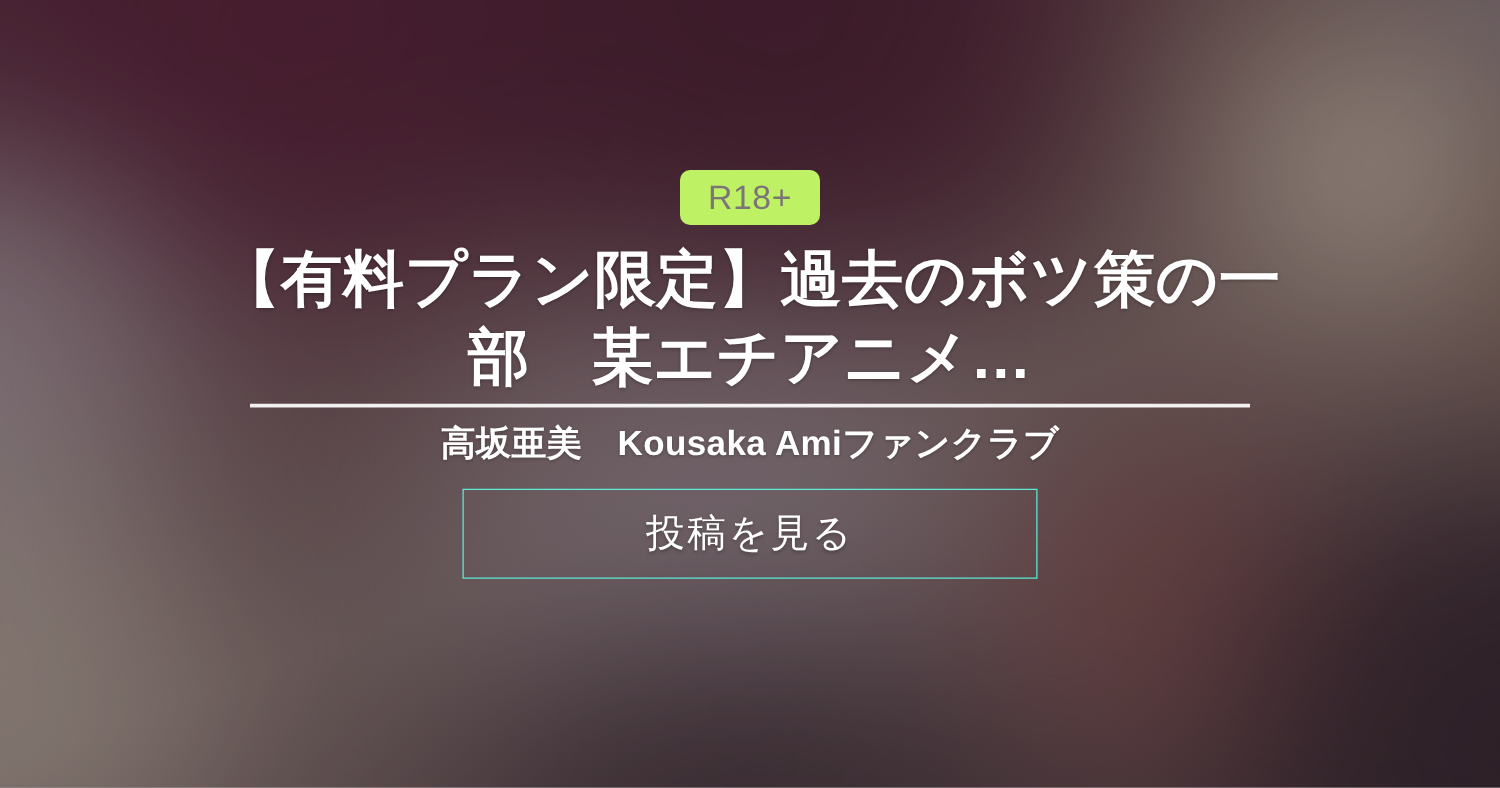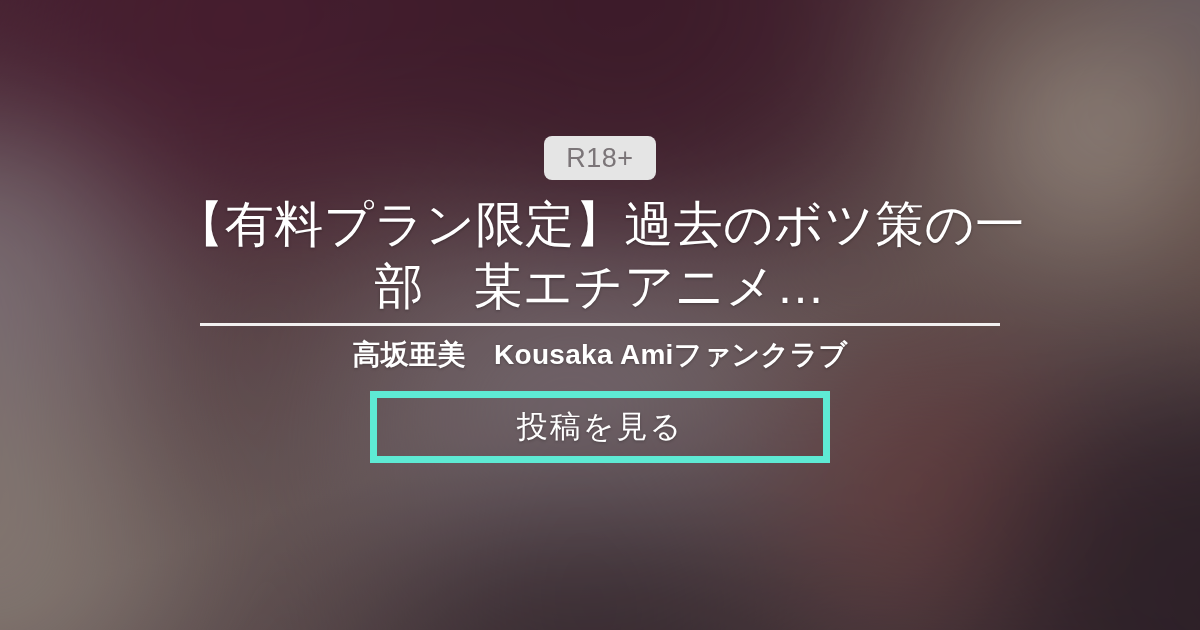--- a/index.html
+++ b/index.html
@@ -99,35 +99,35 @@
     display:flex;
     flex-direction:column;
     align-items:center;
   }
 
   .badge {
     margin-top:136px;
     height:44px;
     padding:0 22px;
     border-radius:8px;
-    background:#e5e5e5;
+    background:#bef264;
     color:#7b7578;
     font-size:27px;
     line-height:44px;
     letter-spacing:0.5px;
     white-space:nowrap;
   }
 
   .title {
     margin-top:14px;
     width:880px;
     text-align:center;
     color:#ffffff;
     font-size:49px;
-    font-weight:400;
+    font-weight:700;
     line-height:1.26;
     letter-spacing:0.5px;
     text-shadow:0 1px 3px rgba(0,0,0,0.30);
     word-break:break-all;
   }
 
   .divider {
     margin-top:6px;
     width:800px;
     height:3px;
@@ -144,21 +144,21 @@
     line-height:0.95;
     letter-spacing:0.3px;
     text-shadow:0 1px 3px rgba(0,0,0,0.28);
     word-break:break-all;
   }
 
   .cta {
     margin-top:22px;
     width:460px;
     height:72px;
-    border:7px solid #5eead4;
+    border:1px solid #5eead4;
     background:transparent;
     color:#ffffff;
     font-size:31px;
     font-weight:400;
     letter-spacing:2px;
     display:flex;
     align-items:center;
     justify-content:center;
     cursor:pointer;
     text-shadow:0 1px 3px rgba(0,0,0,0.28);

